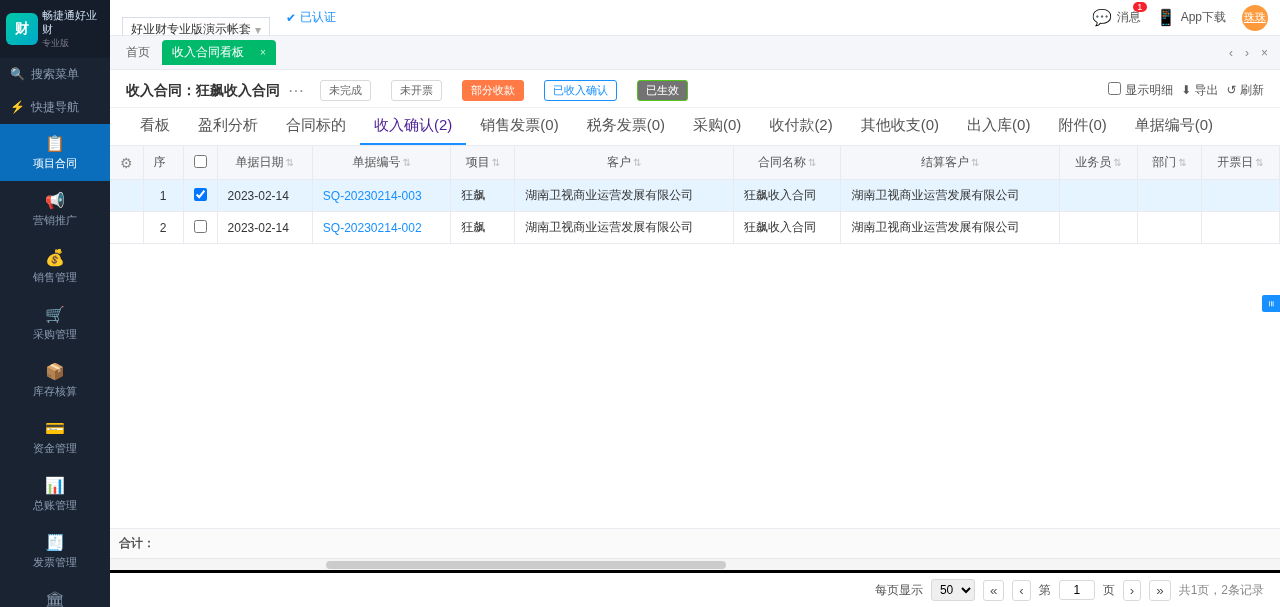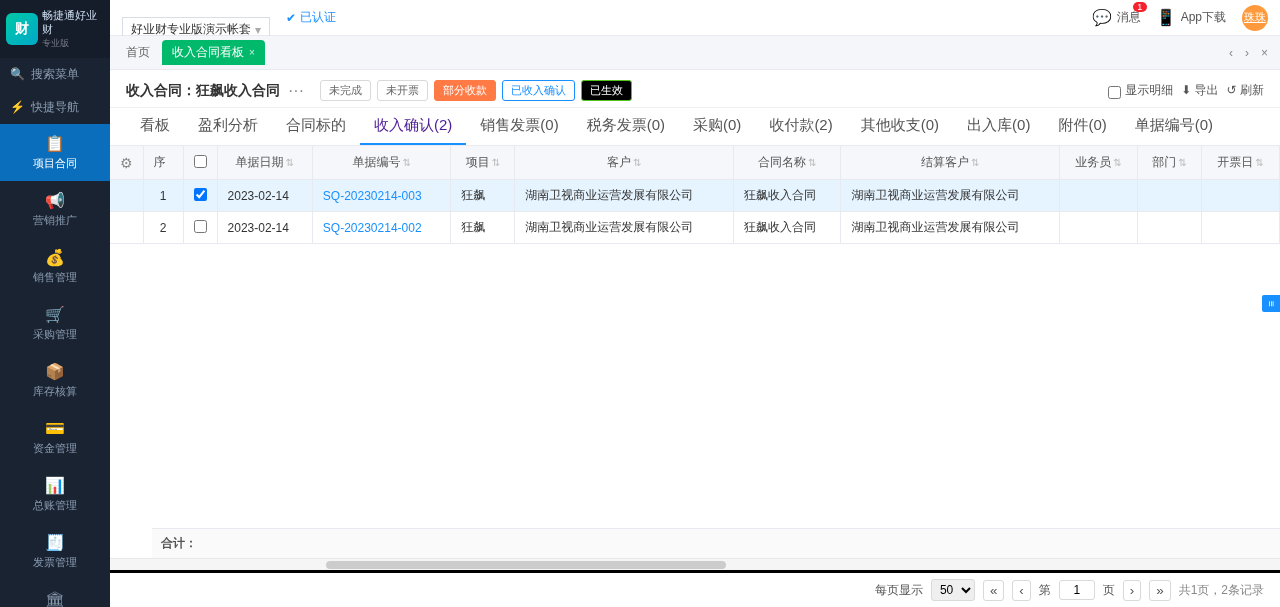--- a/index.html
+++ b/index.html
@@ -25,35 +25,35 @@
     .topbar-selector { display: flex; align-items: center; gap: 4px; border: 1px solid #d9dde8; border-radius: 0; padding: 3px 8px; font-size: 12px; color: #333; cursor: pointer; margin-top: 24px; }
     .topbar-verified { display: flex; align-items: center; gap: 4px; color: #1890ff; font-size: 12px; margin-left: 8px; }
     .topbar-right { margin-left: auto; display: flex; align-items: center; gap: 16px; }
     .topbar-btn { display: flex; align-items: center; gap: 4px; font-size: 12px; color: #555; cursor: pointer; position: relative; }
     .badge { position: absolute; top: -6px; right: -6px; background: #f5222d; color: white; border-radius: 8px; font-size: 9px; padding: 0 3px; min-width: 14px; text-align: center; }
     .topbar-avatar { width: 26px; height: 26px; background: #ff9a3c; border-radius: 50%; display: flex; align-items: center; justify-content: center; color: white; font-size: 11px; cursor: pointer; text-decoration: underline; }
 
     
     .tabbar { background: #f5f6fa; border-bottom: 1px solid #e8eaf0; display: flex; align-items: center; padding: 0 8px; height: 34px; gap: 4px; }
     .tabbar-home { font-size: 12px; color: #666; padding: 0 8px; cursor: pointer; }
-    .tab-item { display: flex; align-items: center; gap: 5px; background: #00b96b; color: white; border-radius: 4px 4px 0 0; padding: 4px 10px; font-size: 12px; cursor: pointer; }
+    .tab-item { display: flex; align-items: center; gap: 16px; background: #00b96b; color: white; border-radius: 4px 4px 0 0; padding: 4px 10px; font-size: 12px; cursor: pointer; }
     .tab-item .close { font-size: 10px; cursor: pointer; opacity: 0.8; }
     .tabbar-nav { margin-left: auto; display: flex; gap: 4px; }
     .tabbar-nav span { cursor: pointer; color: #888; padding: 2px 4px; }
 
     
     .content { flex: 1; overflow: hidden; display: flex; flex-direction: column; background: white; }
 
     
     .page-header { padding: 10px 16px 6px; display: flex; align-items: center; gap: 8px; border-bottom: 1px solid #f0f0f0; }
     .page-title { font-size: 14px; font-weight: bold; color: #333; }
-    .page-header-actions { display: flex; gap: 6px; margin-left: 8px; }
+    .page-header-actions { display: flex; gap: 20px; margin-left: 8px; }
     .status-btn { border: 1px solid #d9d9d9; border-radius: 3px; padding: 2px 8px; font-size: 11px; cursor: pointer; color: #666; background: white; }
     .status-btn.active { background: #ff7a45; border-color: #ff7a45; color: white; }
-    .status-btn.active2 { background: #000000; border-color: #52c41a; color: white; }
+    .status-btn.active2 { background: #737373; border-color: #52c41a; color: white; }
     .status-btn.outline-blue { border-color: #1890ff; color: #1890ff; }
     .page-header-right { margin-left: auto; display: flex; align-items: center; gap: 8px; font-size: 12px; color: #555; }
     .page-header-right span { cursor: pointer; }
 
     
     .nav-tabs { display: flex; border-bottom: 1px solid #e8eaf0; padding: 0 16px; background: white; }
     .nav-tab { padding: 8px 14px; font-size: 15px; color: #555; cursor: pointer; border-bottom: 2px solid transparent; white-space: nowrap; }
     .nav-tab.active { color: #4c1d95; border-bottom-color: #1890ff; }
 
     
@@ -63,21 +63,21 @@
     .data-table td { padding: 7px 10px; border-bottom: 1px solid #e8eaf0; border-right: 1px solid #e8eaf0; color: #333; white-space: nowrap; }
     .data-table tr.selected td { background: #e6f4ff; }
     .data-table .link { color: #1890ff; cursor: pointer; text-decoration: none; }
     .col-num { width: 40px; text-align: center; }
     .col-check { width: 30px; text-align: center; }
     .col-setting { width: 30px; text-align: center; }
     .th-sort { display: flex; align-items: center; gap: 2px; justify-content: center; }
     .sort-icon { color: #bbb; font-size: 10px; cursor: pointer; }
 
     
-    .table-footer { border-top: 1px solid #e8eaf0; padding: 6px 9px; background: #fafafa; font-size: 12px; color: #555; display: flex; align-items: center; margin-left: 42px; }
+    .table-footer { border-top: 1px solid #e8eaf0; padding: 6px 9px; background: #fafafa; font-size: 12px; color: #555; display: flex; align-items: center; }
     .table-footer .total-label { font-weight: bold; }
 
     
     .scrollbar-row { background: #f5f5f5; height: 12px; border-top: 1px solid #e8e8e8; position: relative; }
     .scrollbar-thumb { position: absolute; left: 216px; top: 2px; width: 400px; height: 8px; background: #ccc; border-radius: 4px; }
 
     
     .pagination { border-top: 3px solid #000000; padding: 6px 16px; display: flex; align-items: center; justify-content: flex-end; gap: 8px; font-size: 12px; color: #555; background: white; }
     .pagination select { border: 1px solid #d9d9d9; border-radius: 3px; padding: 2px 4px; font-size: 12px; }
     .pagination .page-btn { cursor: pointer; padding: 2px 6px; border: 1px solid #d9d9d9; border-radius: 3px; background: white; color: #555; }
@@ -195,21 +195,21 @@
       <span class="page-title"><span>收入合同：</span><strong>狂飙收入合同</strong></span>
       <span style="color:#888;cursor:pointer;font-size:16px;">···</span>
       <div class="page-header-actions">
         <button class="status-btn">未完成</button>
         <button class="status-btn">未开票</button>
         <button class="status-btn active">部分收款</button>
         <button class="status-btn outline-blue">已收入确认</button>
         <button class="status-btn active2">已生效</button>
       </div>
       <div class="page-header-right">
-        <label style="display:flex;align-items:flex-end;gap:4px;cursor:pointer;">
+        <label style="display:flex;align-items:flex-start;gap:4px;cursor:pointer;">
           <input type="checkbox" style="">
           <span>显示明细</span>
         </label>
         <span style="cursor:pointer;">⬇ 导出</span>
         <span style="cursor:pointer;">↺ 刷新</span>
       </div>
     </div>
 
     <div class="nav-tabs">
       <div class="nav-tab"><span>看板</span></div>

